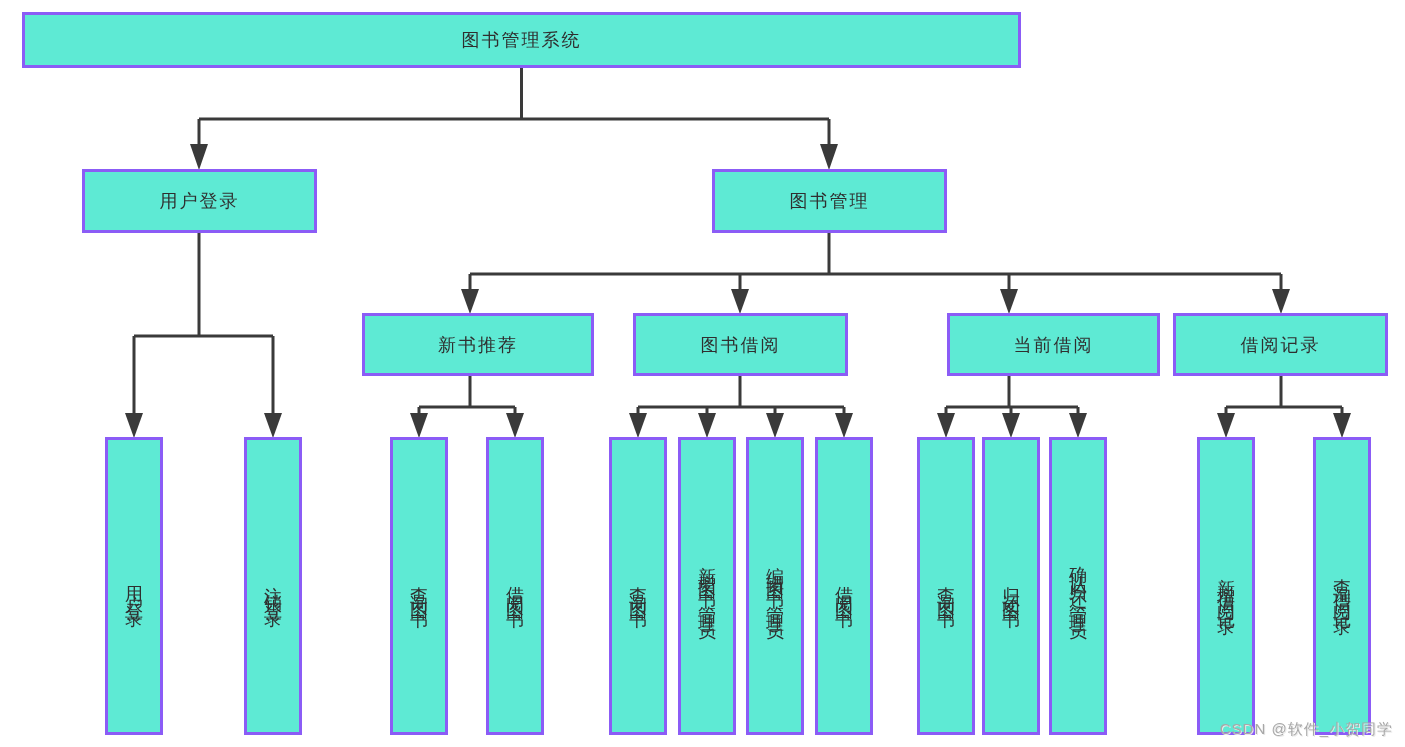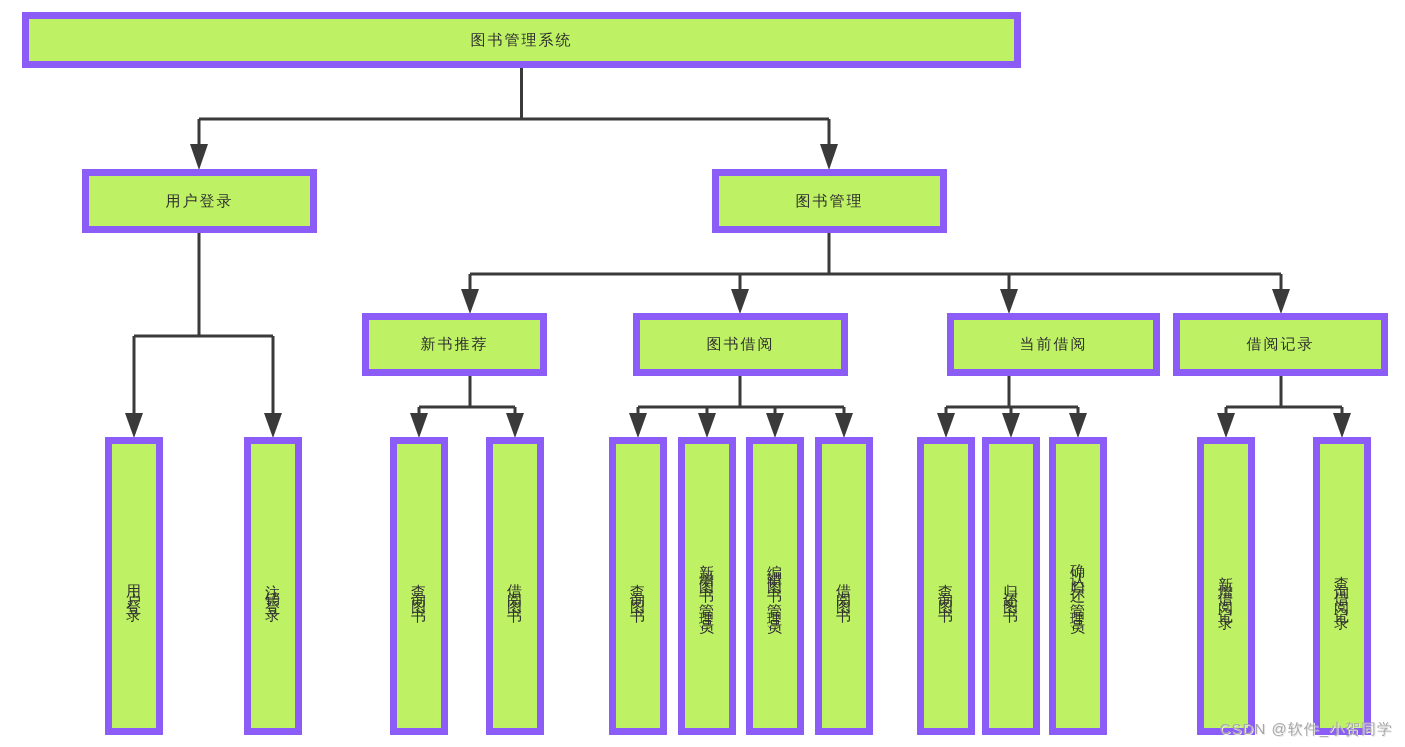--- a/index.html
+++ b/index.html
@@ -18,27 +18,27 @@
   .connectors {
     position: absolute;
     left: 0;
     top: 0;
     width: 1405px;
     height: 747px;
   }
   .node {
     position: absolute;
     box-sizing: border-box;
-    border: 7px solid #8b5cf6;
-    background: #bef264;
+    border: 3px solid #8b5cf6;
+    background: #5eead4;
     display: flex;
     align-items: center;
     justify-content: center;
     color: #2f2f2f;
-    font-size: 15px;
+    font-size: 18px;
     letter-spacing: 2px;
     z-index: 2;
   }
   .node.vertical {
     writing-mode: vertical-rl;
     text-orientation: mixed;
     letter-spacing: 8px;
     line-height: 1;
     padding-top: 4px;
   }
@@ -103,21 +103,21 @@
       <polygon points="1217,413 1235,413 1226,438"></polygon>
       <polygon points="1333,413 1351,413 1342,438"></polygon>
     </g>
   </svg>
 
   <div class="node" style="left:22px; top:12px; width:999px; height:56px;">图书管理系统</div>
 
   <div class="node" style="left:82px; top:169px; width:235px; height:64px;">用户登录</div>
   <div class="node" style="left:712px; top:169px; width:235px; height:64px;">图书管理</div>
 
-  <div class="node" style="left:362px; top:313px; width:185px; height:63px;">新书推荐</div>
+  <div class="node" style="left:362px; top:313px; width:232px; height:63px;">新书推荐</div>
   <div class="node" style="left:633px; top:313px; width:215px; height:63px;">图书借阅</div>
   <div class="node" style="left:903px; top:313px; width:213px; height:63px;margin-left:44px;">当前借阅</div>
   <div class="node" style="left:1173px; top:313px; width:215px; height:63px;">借阅记录</div>
 
   <div class="node vertical" style="left:105px; top:437px; width:58px; height:298px;">用户登录</div>
   <div class="node vertical" style="left:244px; top:437px; width:58px; height:298px;">注销登录</div>
 
   <div class="node vertical" style="left:390px; top:437px; width:58px; height:298px;">查询图书</div>
   <div class="node vertical" style="left:486px; top:437px; width:58px; height:298px;">借阅图书</div>
 

